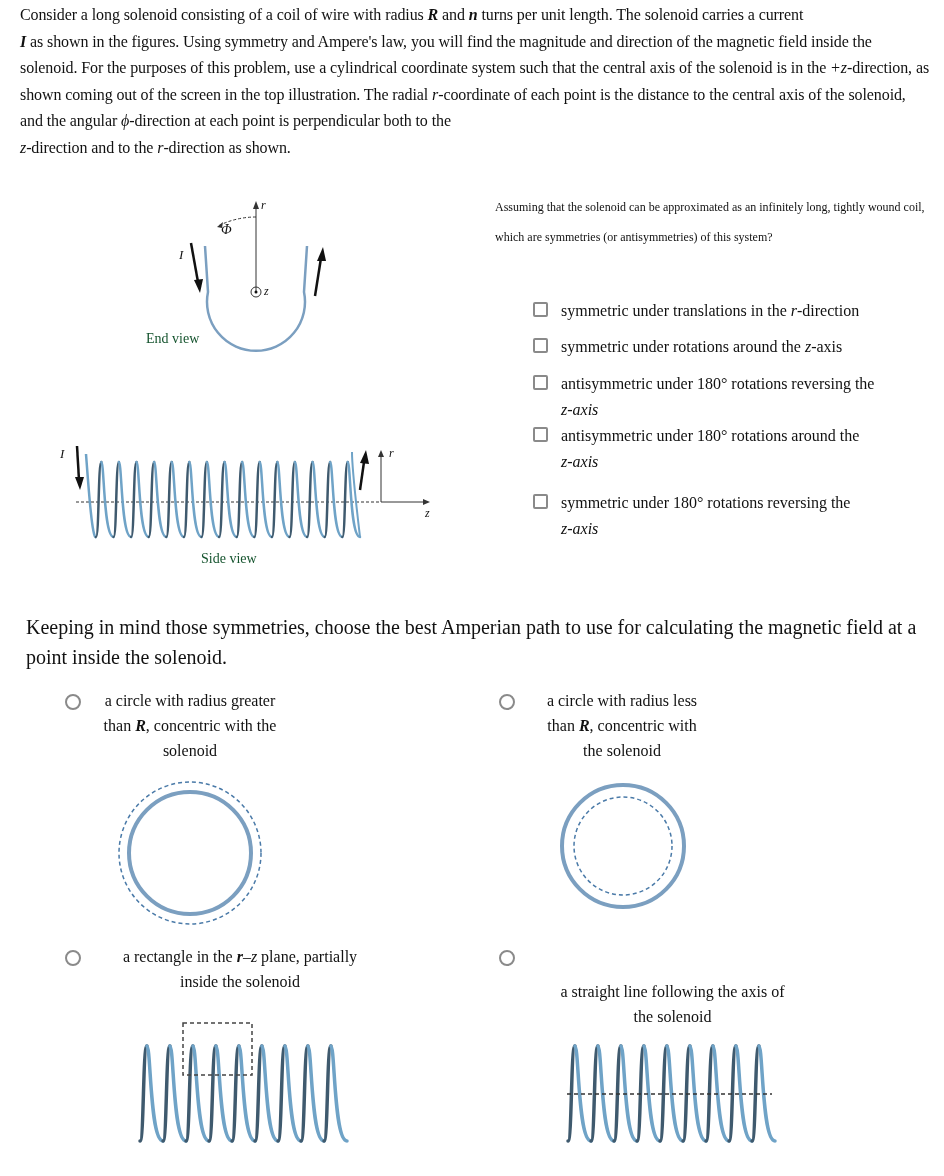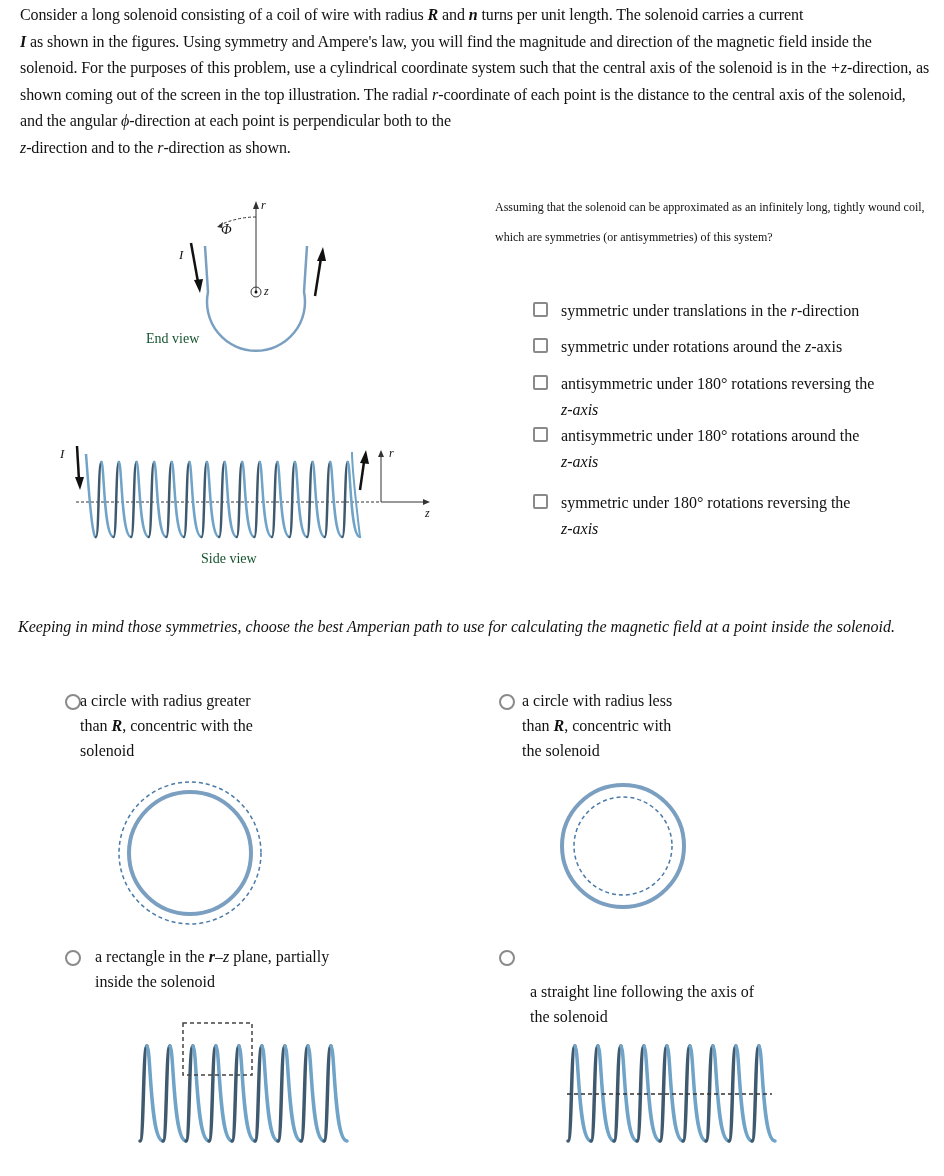--- a/index.html
+++ b/index.html
@@ -21,28 +21,28 @@
     line-height: 30px; font-size: 12px;
   }
   .opts { position: absolute; left: 533px; top: 298px; width: 400px; }
   .opt { position: relative; padding-left: 28px; font-size: 16px; line-height: 26px; }
   .opt .cb {
     position: absolute; left: 0; top: 4px; width: 15px; height: 15px;
     border: 2px solid #8a8a8a; border-radius: 2px; background: #fff; box-sizing: border-box;
     cursor: pointer;
   }
   .q2 {
-    position: absolute; left: 18px; top: 612px; width: 900px;
-    line-height: 30px; font-size: 16px; font-style: italic;
+    position: absolute; left: 26px; top: 612px; width: 900px;
+    line-height: 30px; font-size: 20px;
   }
   .radio {
     position: absolute; width: 16px; height: 16px; border: 2px solid #8a8a8a;
     border-radius: 50%; box-sizing: border-box; background: #fff; cursor: pointer;
   }
-  .ans-text { position: absolute; font-size: 16px; line-height: 25px; }
+  .ans-text { position: absolute; text-align: center; font-size: 16px; line-height: 25px; }
   svg { position: absolute; overflow: visible; }
 </style>
 </head>
 <body>
 
 <div class="intro">
   <span>Consider a long solenoid consisting of a coil of wire with radius </span><span class="bi">R</span><span> and </span><span class="bi">n</span><span> turns per unit length. The solenoid carries a current </span><br><span class="bi">I</span><span> as shown in the figures. Using symmetry and Ampere's law, you will find the magnitude and direction of the magnetic field inside the solenoid. For the purposes of this problem, use a cylindrical coordinate system such that the central axis of the solenoid is in the </span><span class="it">+z</span><span>-direction, as shown coming out of the screen in the top illustration. The radial </span><span class="it">r</span><span>-coordinate of each point is the distance to the central axis of the solenoid, and the angular </span><span class="it">ϕ</span><span>-direction at each point is perpendicular both to the </span><br><span class="it">z</span><span>-direction and to the </span><span class="it">r</span><span>-direction as shown.</span>
 </div>
 
 <div>

